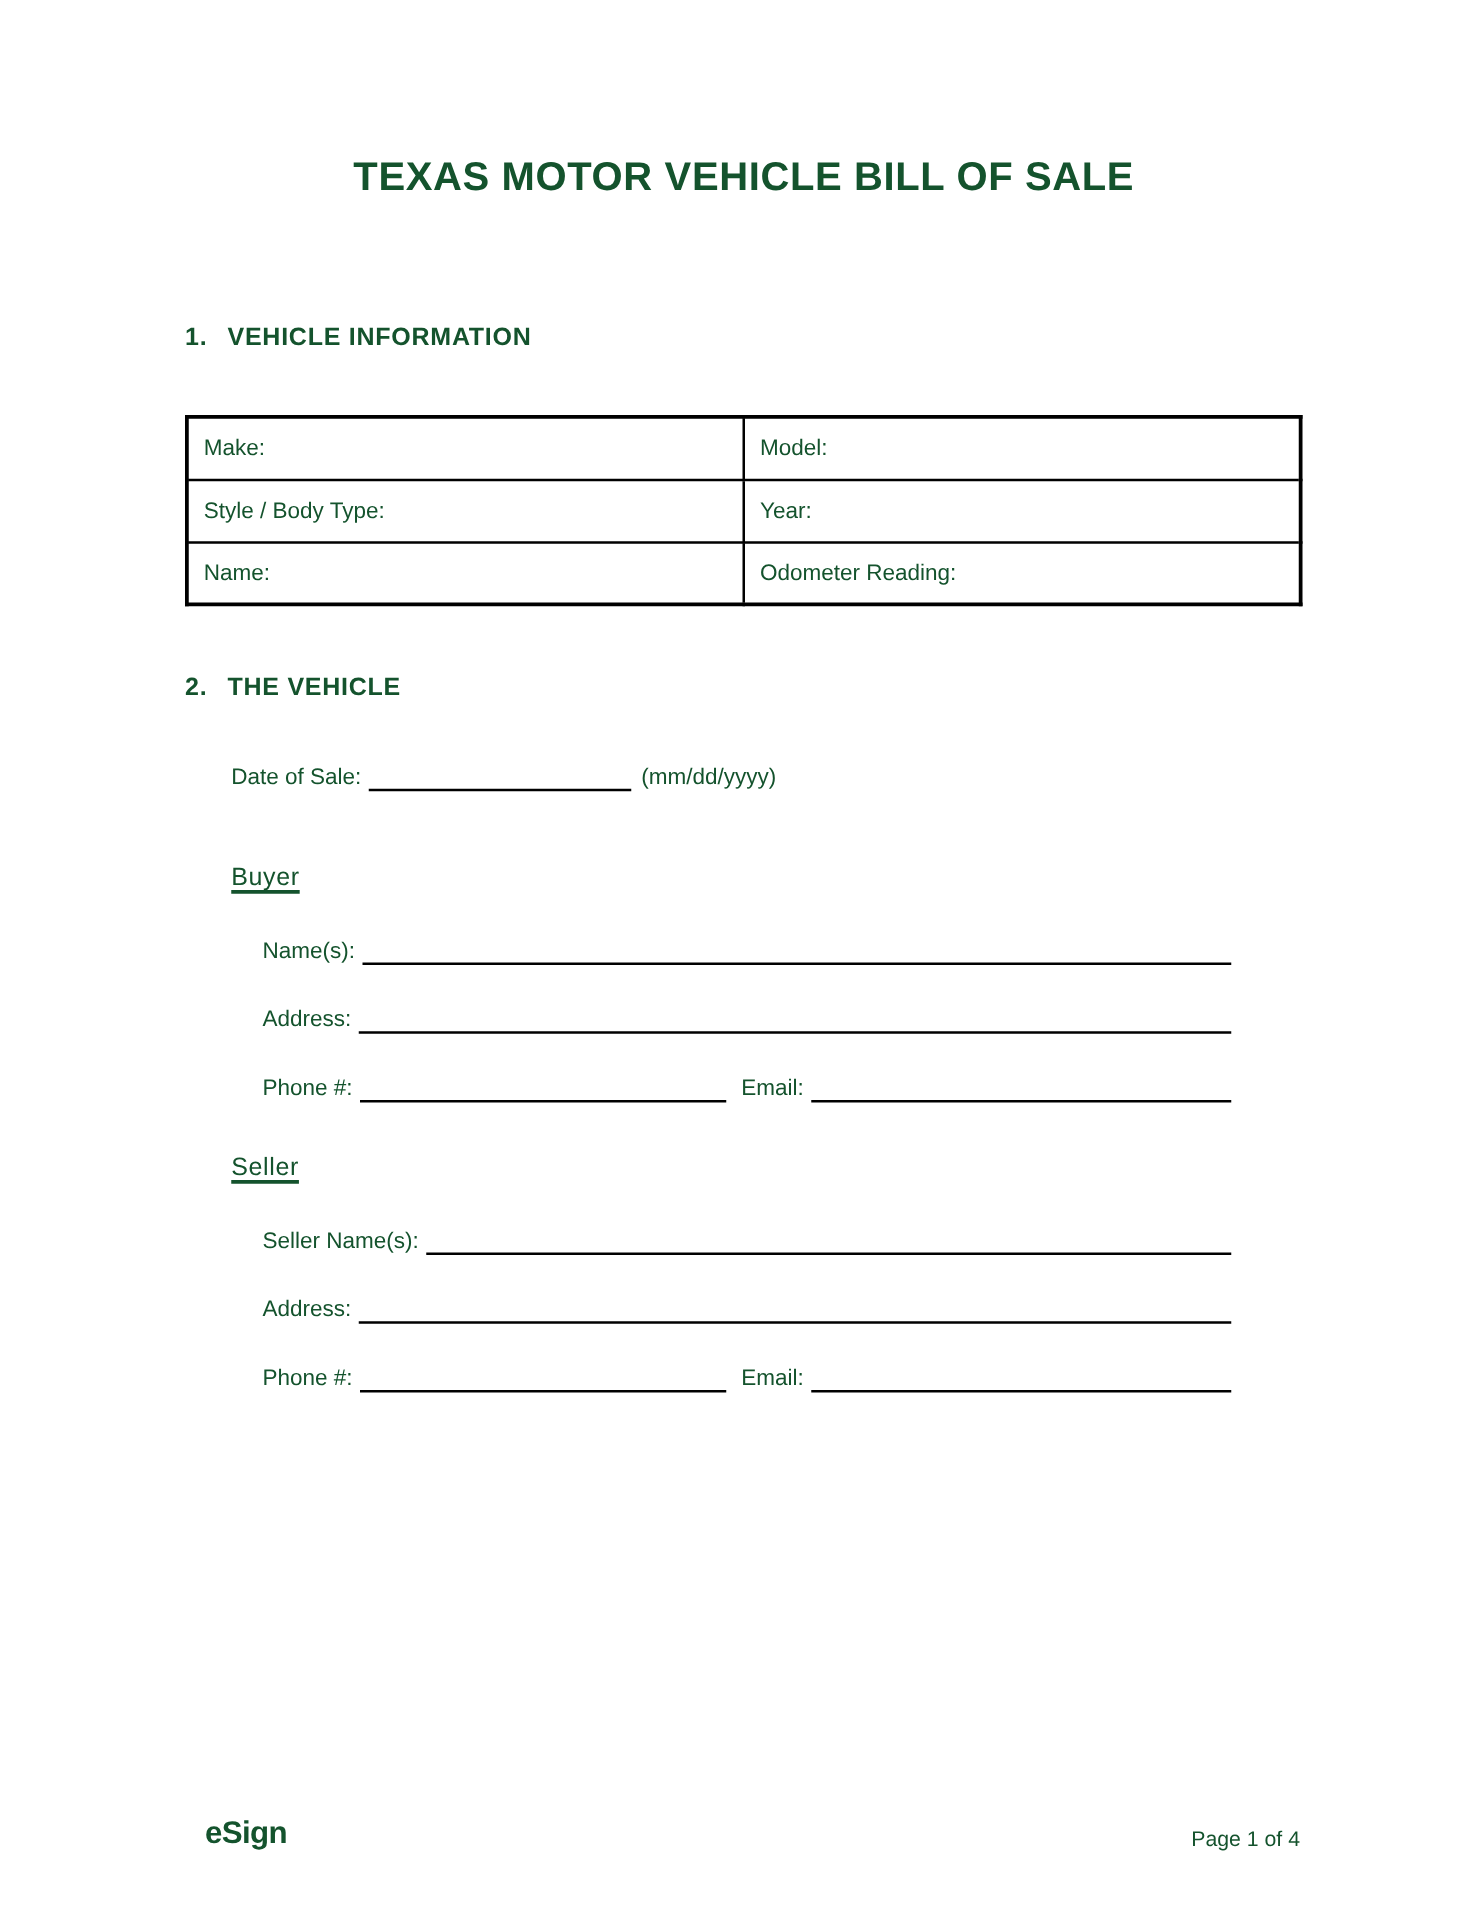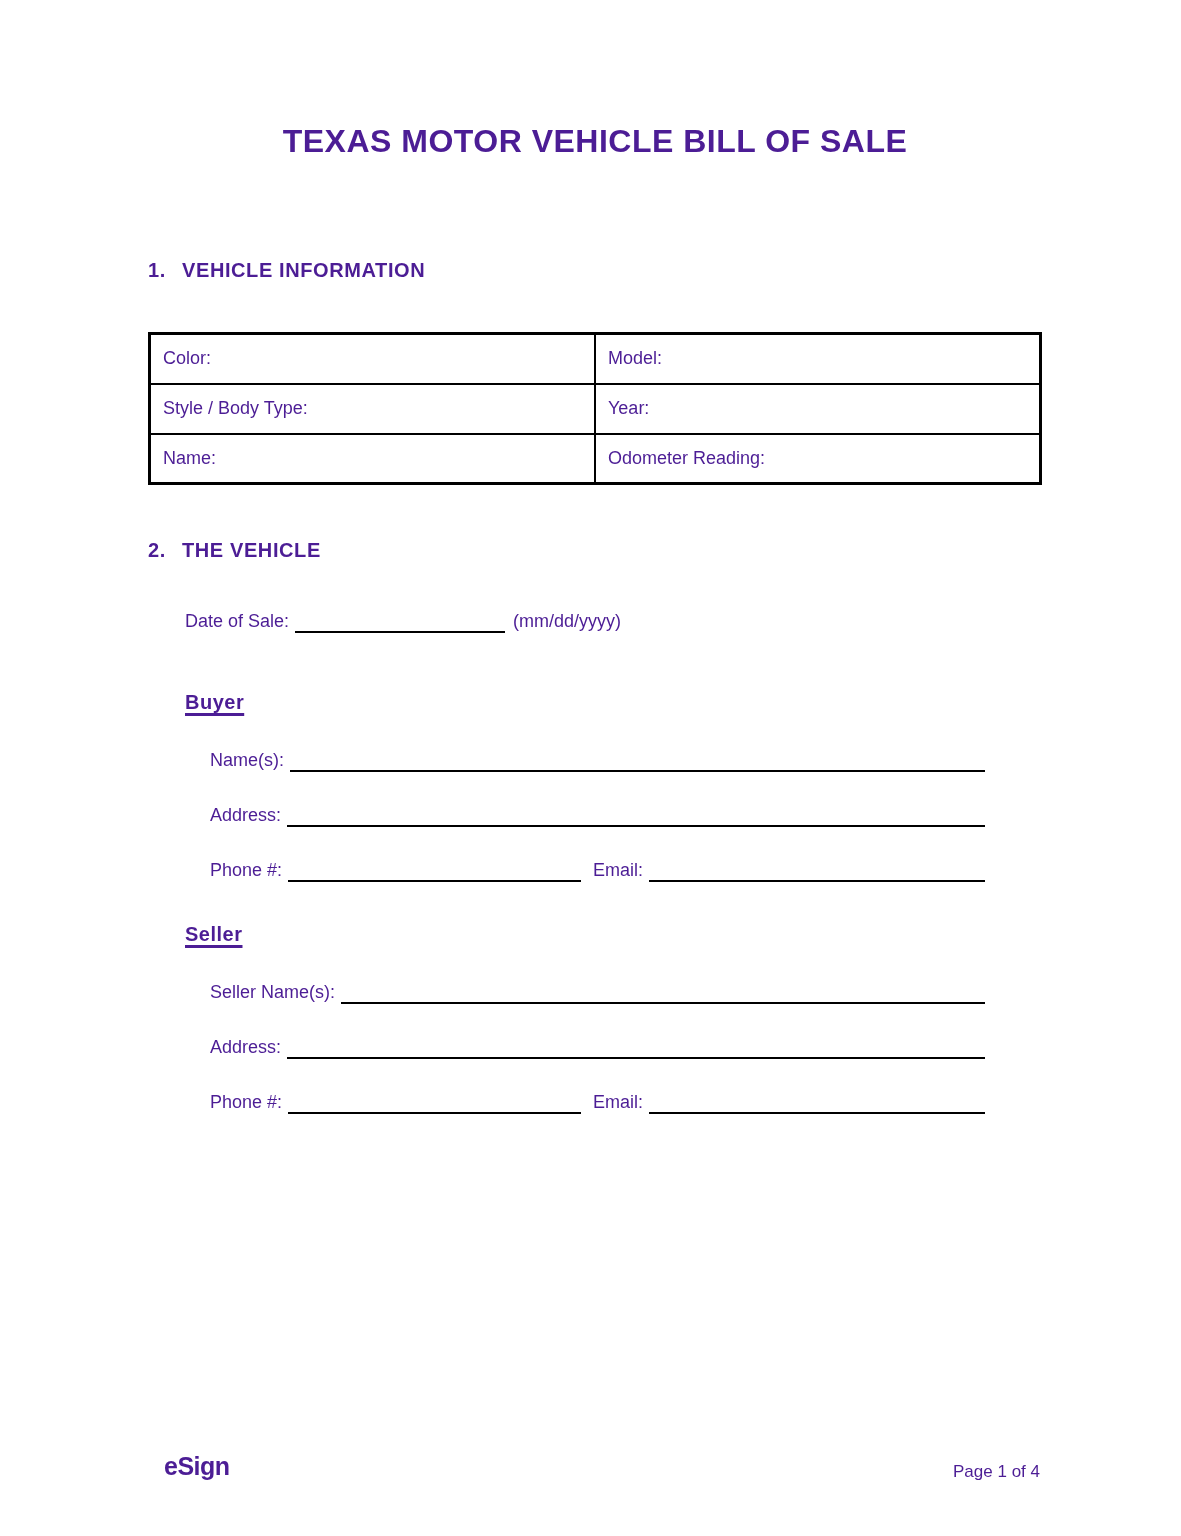--- a/index.html
+++ b/index.html
@@ -4,21 +4,21 @@
 <style>
   * { margin: 0; padding: 0; box-sizing: border-box; }
   html, body { background: #888; }
   .page {
     position: relative;
     width: 1181px;
     height: 1536px;
     margin: 0 auto;
     background: #ffffff;
     font-family: "Liberation Sans", sans-serif;
-    color: #4c1d95;
+    color: #14532d;
     overflow: hidden;
   }
   .content {
     padding-left: 148px;
     padding-right: 139px;
   }
   .doc-title {
     padding-top: 122px;
     text-align: center;
     font-size: 32px;
@@ -55,21 +55,21 @@
   .date-row {
     margin-top: 47px;
     display: flex;
     align-items: flex-end;
     font-size: 18px;
     line-height: 24px;
   }
   .party-heading {
     margin-top: 57px;
     font-size: 20px;
-    font-weight: bold;
+    font-weight: normal;
     letter-spacing: 0.5px;
     line-height: 24px;
     text-decoration: underline;
     text-decoration-thickness: 2.5px;
     text-underline-offset: 4px;
     display: inline-block;
   }
   .party-heading.seller { margin-top: 40px; }
   .field-row {
     display: flex;
@@ -116,21 +116,21 @@
     <h1 class="doc-title">TEXAS MOTOR VEHICLE BILL OF SALE</h1>
 
     <div class="section-heading sec1">
       <span class="sec-num">1.</span>
       <span>VEHICLE INFORMATION</span>
     </div>
 
     <table class="vtable">
       <tbody>
         <tr>
-          <td><span class="label">Color:</span> <span></span></td>
+          <td><span class="label">Make:</span> <span></span></td>
           <td><span class="label">Model:</span> <span></span></td>
         </tr>
         <tr>
           <td><span class="label">Style / Body Type:</span> <span></span></td>
           <td><span class="label">Year:</span> <span></span></td>
         </tr>
         <tr>
           <td><span class="label">Name:</span> <span></span></td>
           <td><span class="label">Odometer Reading:</span> <span></span></td>
         </tr>

